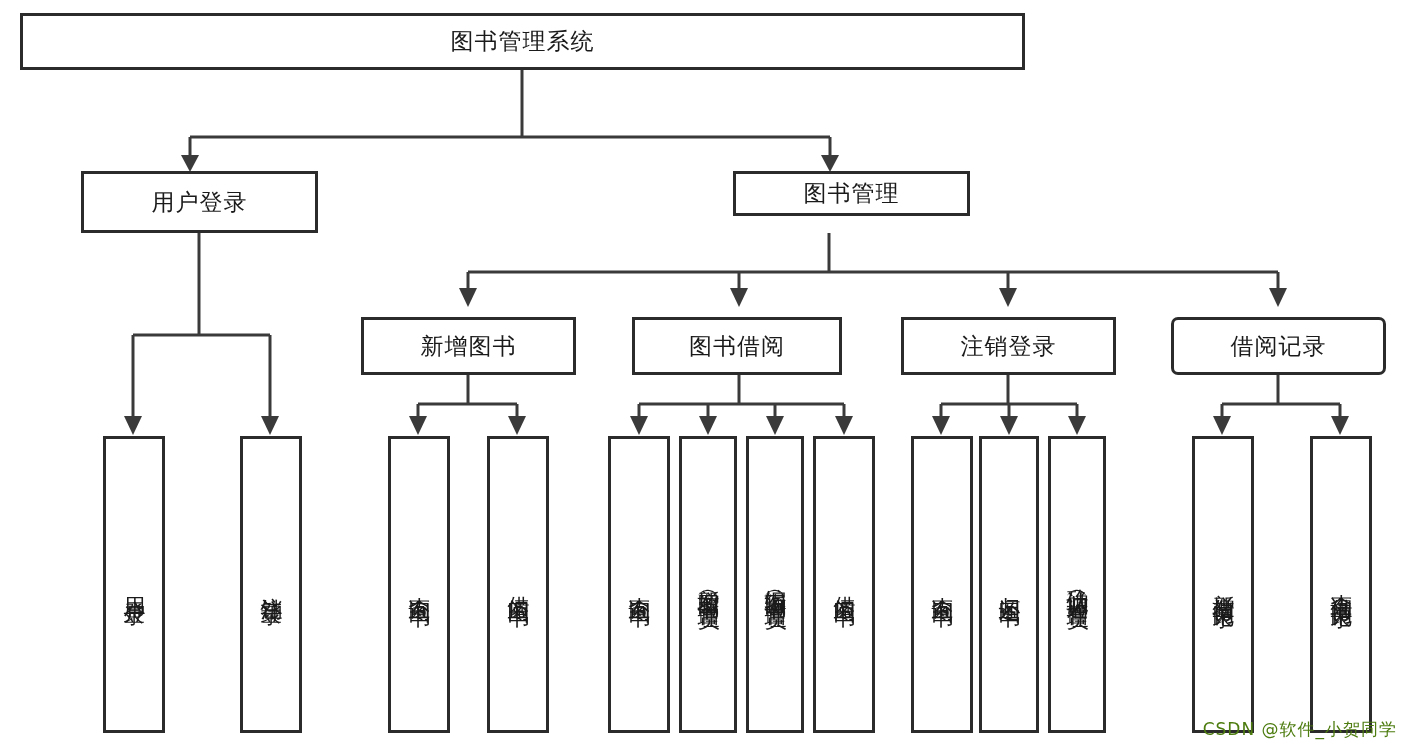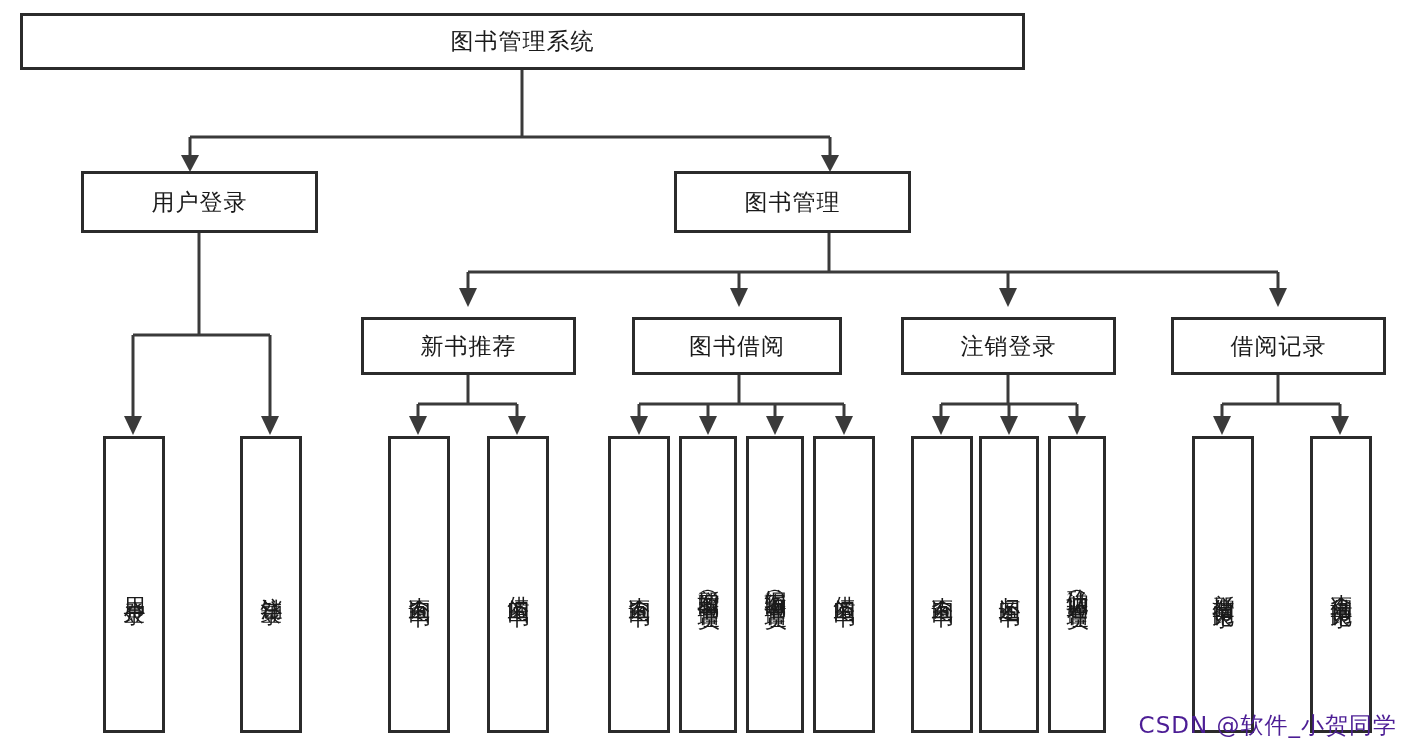--- a/index.html
+++ b/index.html
@@ -72,22 +72,22 @@
     fill: none;
   }
   .arrow-head {
     fill: #3a3a3a;
     stroke: none;
   }
   #watermark {
     position: absolute;
     right: 8px;
     bottom: 6px;
-    font-size: 23px;
-    color: #4c1d95;
+    font-size: 17px;
+    color: #4d7c0f;
     letter-spacing: 1px;
     white-space: nowrap;
     font-family: "DejaVu Sans", "Liberation Sans", sans-serif;
   }
 </style>
 </head>
 <body>
 
 <div id="diagram-root">
 
@@ -154,34 +154,34 @@
     <polygon class="arrow-head" points="1331,416 1349,416 1340,435"></polygon>
   </svg>
 
   <div class="node node-root" style="left:20px; top:13px; width:1005px; height:57px;">
     <span class="node-label">图书管理系统</span>
   </div>
 
   <div class="node" style="left:81px; top:171px; width:237px; height:62px;">
     <span class="node-label">用户登录</span>
   </div>
-  <div class="node" style="left:674px; top:171px; width:237px; height:62px;">
+  <div class="node" style="left:733px; top:171px; width:237px; height:45px;">
     <span class="node-label">图书管理</span>
   </div>
 
   <div class="node" style="left:361px; top:317px; width:215px; height:58px;">
-    <span class="node-label">新书推荐</span>
+    <span class="node-label">新增图书</span>
   </div>
   <div class="node" style="left:632px; top:317px; width:210px; height:58px;">
     <span class="node-label">图书借阅</span>
   </div>
   <div class="node" style="left:901px; top:317px; width:215px; height:58px;">
     <span class="node-label">注销登录</span>
   </div>
-  <div class="node" style="left:1171px; top:317px; width:215px; height:58px;">
+  <div class="node" style="left:1171px; top:317px; width:215px; height:58px;border-radius:7px;">
     <span class="node-label">借阅记录</span>
   </div>
 
   <div class="node node-leaf" style="left:103px; top:436px; width:62px; height:297px;">
     <span class="node-label">用户登录</span>
   </div>
   <div class="node node-leaf" style="left:240px; top:436px; width:62px; height:297px;">
     <span class="node-label">注销登录</span>
   </div>
 

